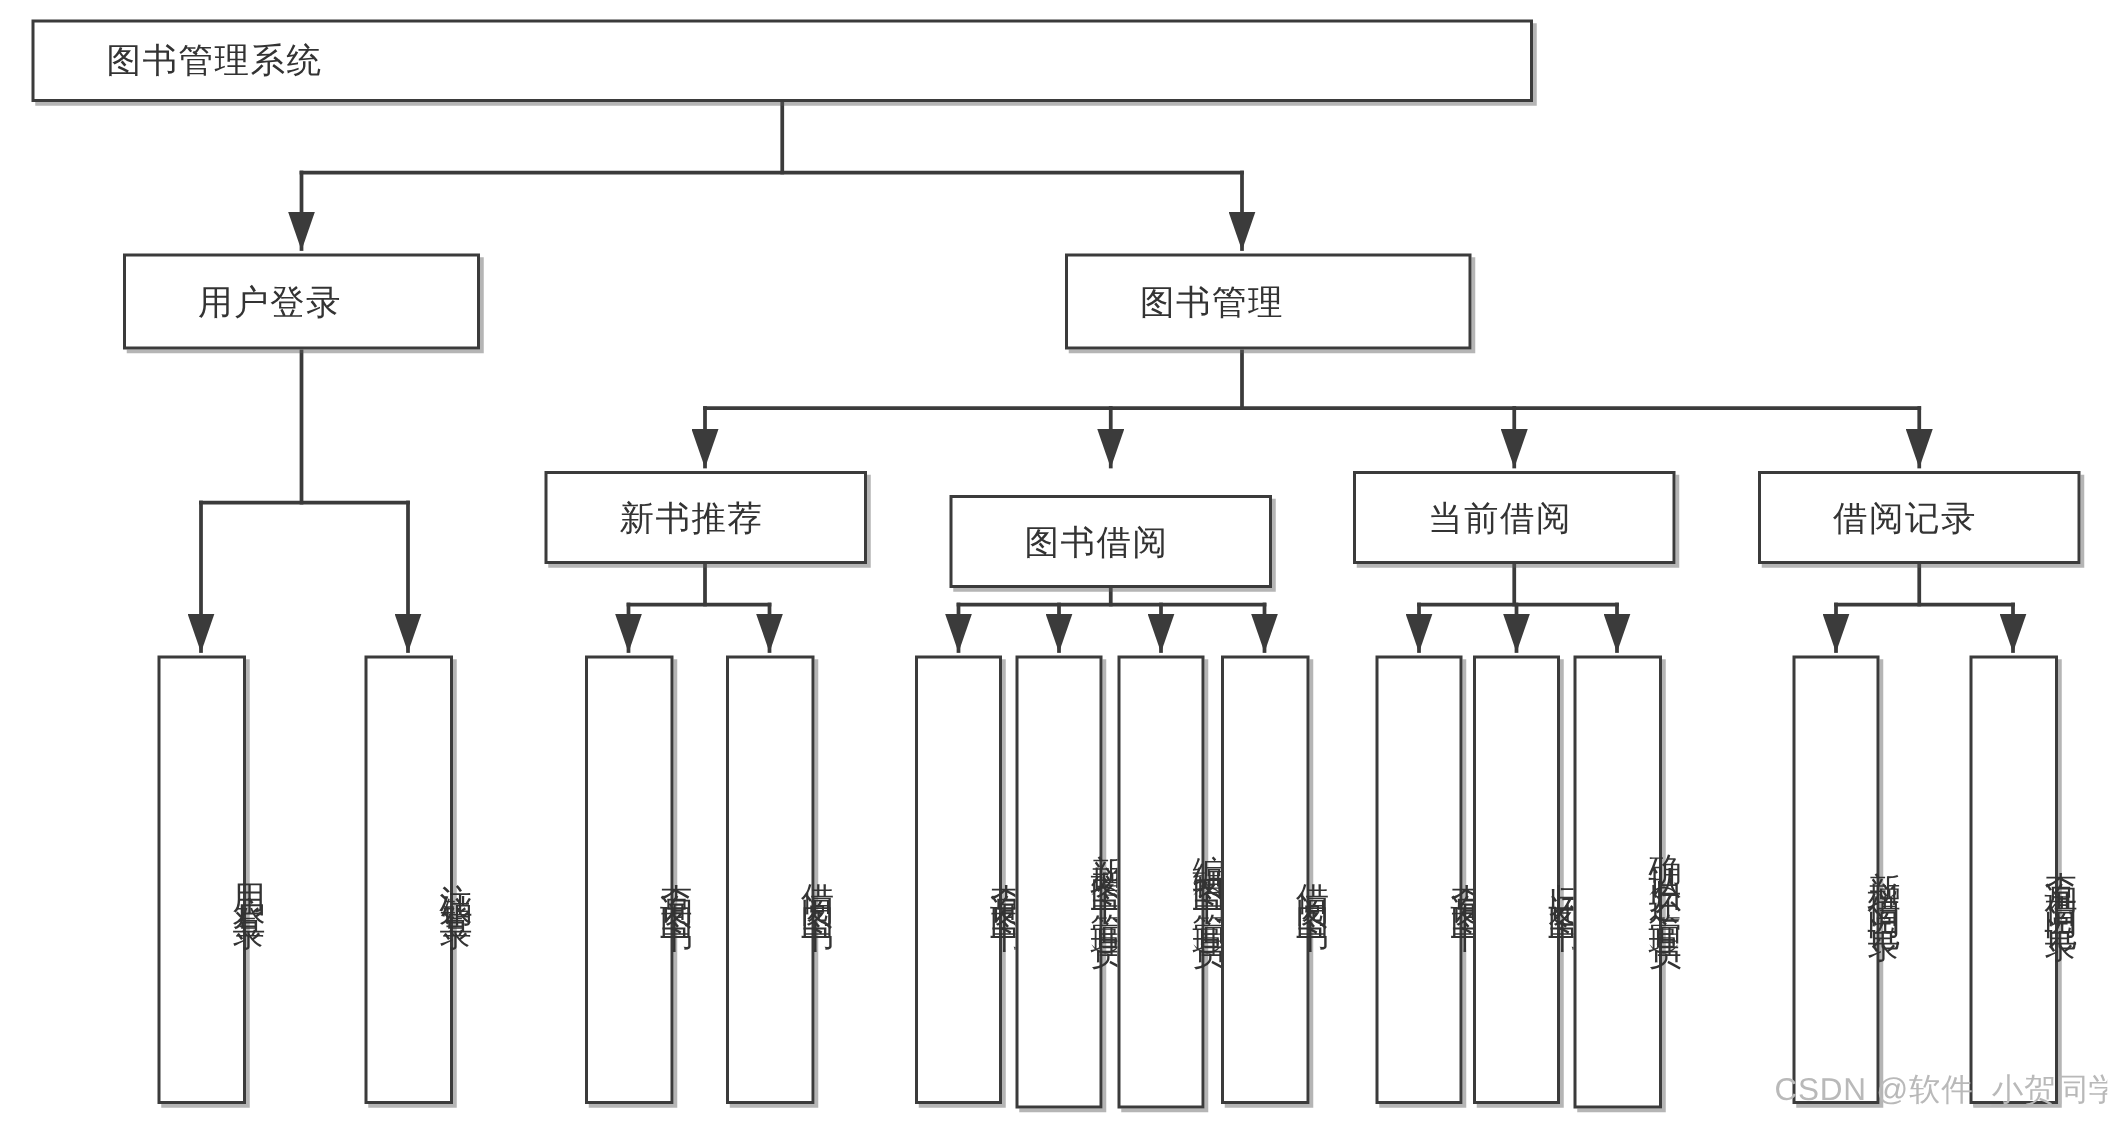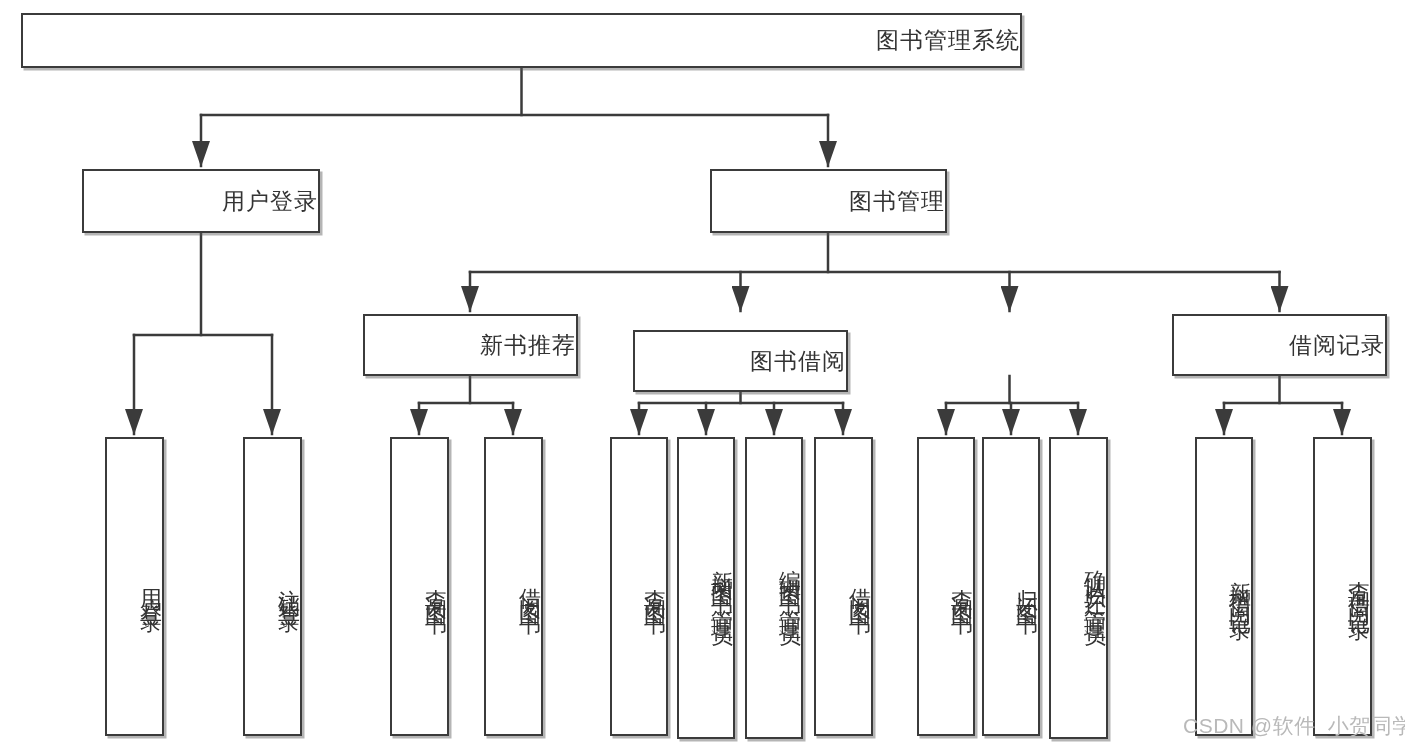--- a/index.html
+++ b/index.html
@@ -16,22 +16,23 @@
     overflow:hidden;
     font-family:"Liberation Sans","DejaVu Sans",sans-serif;
   }
   .connectors{position:absolute;left:0;top:0;width:1405px;height:747px;pointer-events:none;}
   .node{
     position:absolute;
     box-sizing:border-box;
     background:var(--boxbg);
     border:2.5px solid var(--line);
     box-shadow:2.5px 2.5px 0 rgba(90,90,90,0.45);
-    display:flex;align-items:center;justify-content:flex-end;
+    display:flex;align-items:center;justify-content:flex-start;
     color:var(--text);
+    padding-left:48px;
   }
   .hbox .lbl{
     font-size:23px;
     letter-spacing:1px;
     color:var(--text);
     white-space:nowrap;
   }
   .vbox .vtext{
     writing-mode:vertical-rl;
     text-orientation:mixed;
@@ -106,29 +107,32 @@
     </g>
   </svg>
 
   <div class="node hbox" style="left:21px;top:13px;width:1001px;height:55px">
     <span class="lbl">图书管理系统</span>
   </div>
 
   <div class="node hbox" style="left:82px;top:169px;width:238px;height:64px">
     <span class="lbl">用户登录</span>
   </div>
-  <div class="node hbox" style="left:710px;top:169px;width:237px;height:64px">
+  <div class="node hbox" style="left:710px;top:169px;width:271px;height:64px">
     <span class="lbl">图书管理</span>
   </div>
 
   <div class="node hbox" style="left:363px;top:314px;width:215px;height:62px">
     <span class="lbl">新书推荐</span>
   </div>
   <div class="node hbox" style="left:633px;top:330px;width:215px;height:62px">
     <span class="lbl">图书借阅</span>
+  </div>
+  <div class="node hbox" style="left:902px;top:314px;width:215px;height:62px">
+    <span class="lbl">当前借阅</span>
   </div>
   <div class="node hbox" style="left:1172px;top:314px;width:215px;height:62px">
     <span class="lbl">借阅记录</span>
   </div>
 
   <div class="node vbox" style="left:105px;top:437px;width:59px;height:299px">
     <span class="vtext">用户登录</span>
   </div>
   <div class="node vbox" style="left:243px;top:437px;width:59px;height:299px">
     <span class="vtext">注销登录</span>

